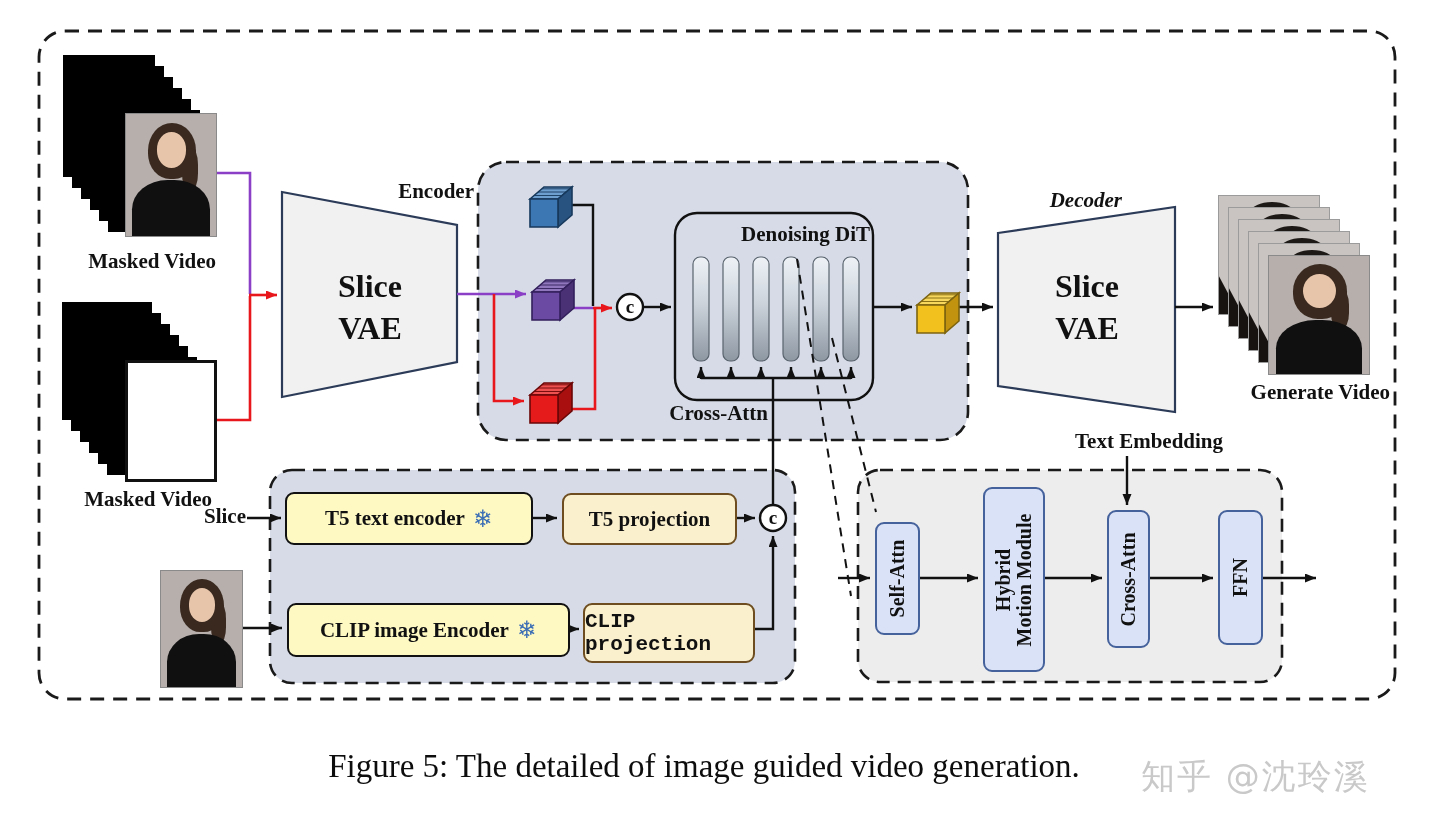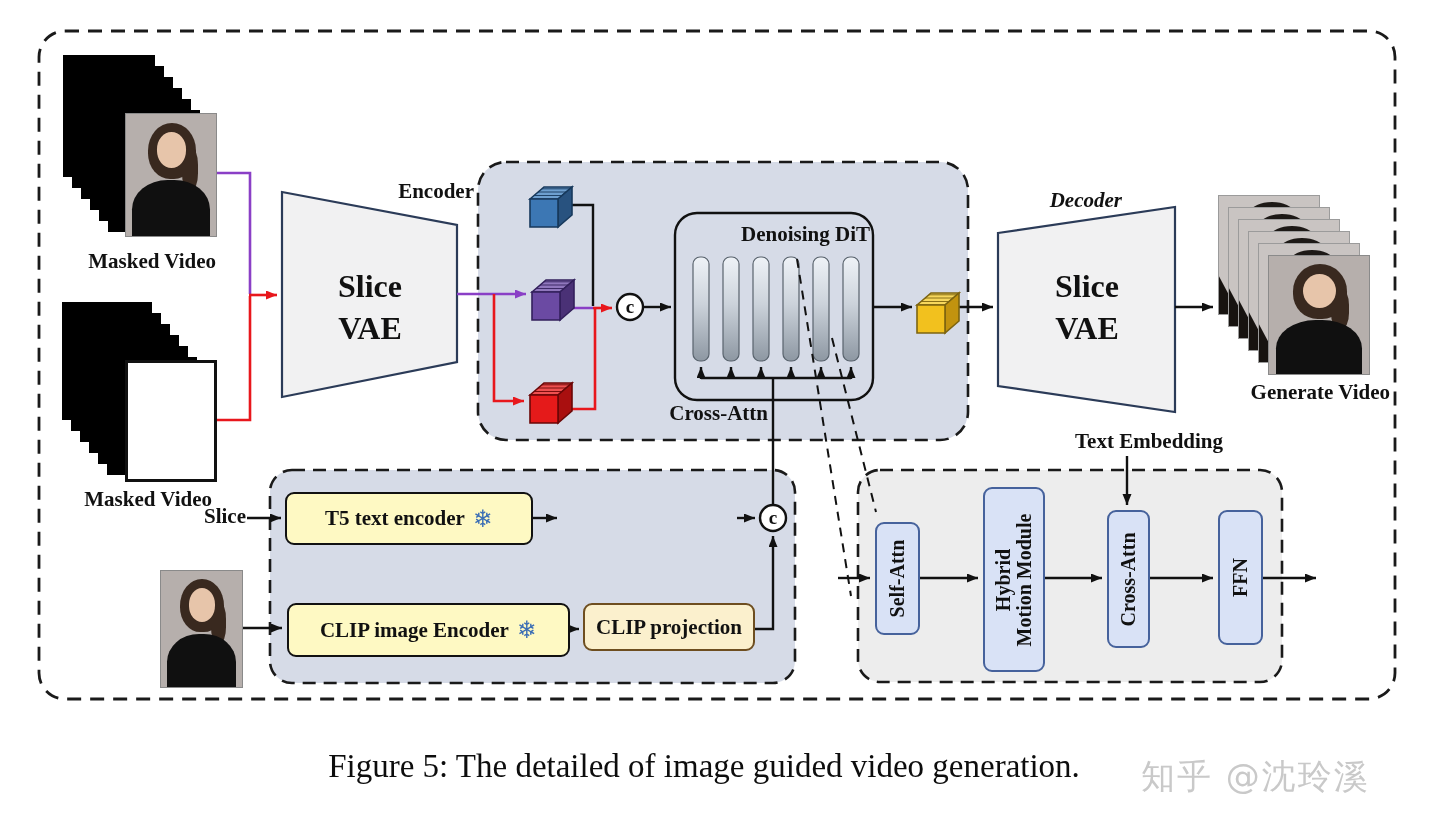--- a/index.html
+++ b/index.html
@@ -203,25 +203,28 @@
   <div class="dit-title" style="left:680px;top:222px;width:190px;">Denoising DiT</div>
   <div class="lbl" style="left:638px;top:402px;width:130px;">Cross-Attn</div>
   <div class="concat-letter" style="left:620px;top:294px;">c</div>
 
   <div class="lbl" style="left:196px;top:505px;width:50px;">Slice</div>
 
   <div class="modbox bluebox" style="left:285px;top:492px;width:248px;height:53px;">
     <span>T5 text encoder</span>
     <span class="snow">❄</span>
   </div>
+  <div class="modbox yellowbox" style="left:562px;top:493px;width:175px;height:52px;">
+    <span>T5 projection</span>
+  </div>
   <div class="modbox bluebox" style="left:287px;top:603px;width:283px;height:54px;">
     <span>CLIP image Encoder</span>
     <span class="snow">❄</span>
   </div>
-  <div class="modbox yellowbox" style="left:583px;top:603px;width:172px;height:48px;">
+  <div class="modbox yellowbox" style="left:583px;top:603px;width:172px;height:60px;font-family:Liberation Mono, monospace;">
     <span>CLIP projection</span>
   </div>
   <div class="concat-letter" style="left:763px;top:505px;">c</div>
 
   <div class="photo" style="left:160px;top:570px;width:83px;height:118px;">
     <div class="hair"></div>
     <div class="tail"></div>
     <div class="face"></div>
     <div class="body"></div>
   </div>

